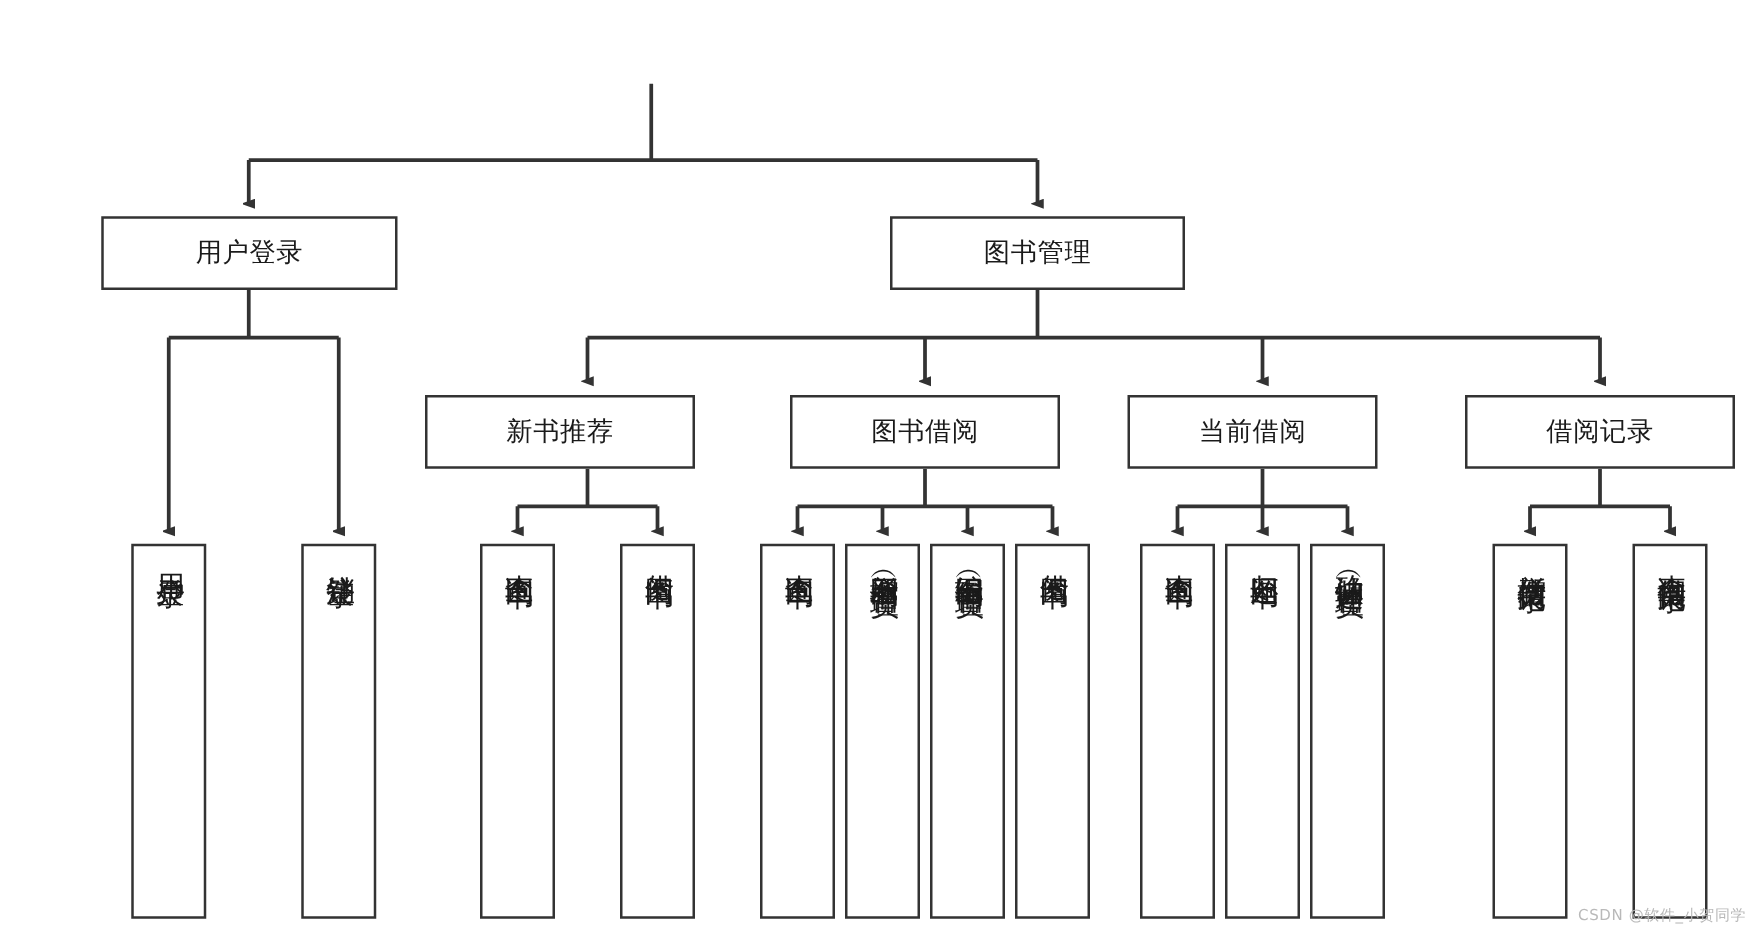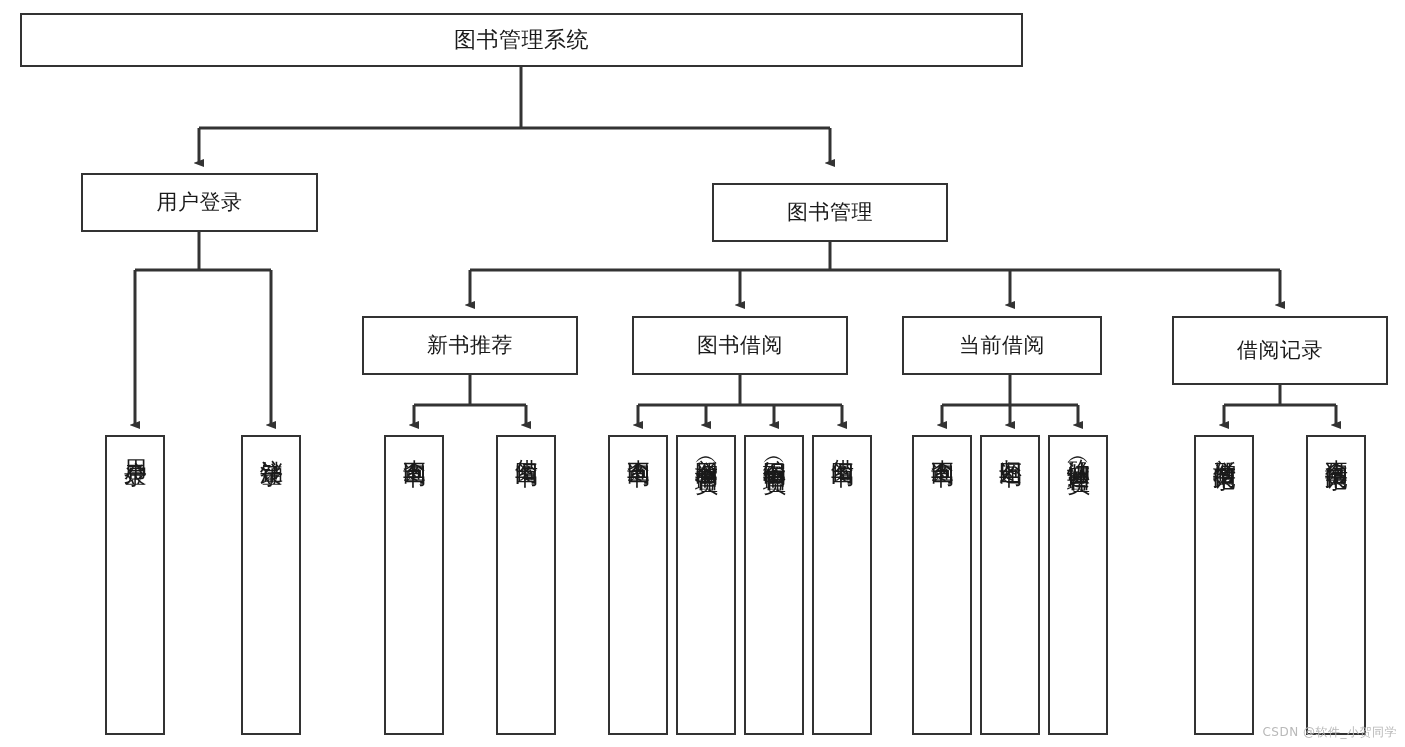--- a/index.html
+++ b/index.html
@@ -122,41 +122,38 @@
       <path d="M1010,405 L1010,425" marker-end="url(#arrow)"></path>
       <path d="M1078,405 L1078,425" marker-end="url(#arrow)"></path>
 
       <path d="M1280,375 L1280,405"></path>
       <path d="M1224,405 L1336,405"></path>
       <path d="M1224,405 L1224,425" marker-end="url(#arrow)"></path>
       <path d="M1336,405 L1336,425" marker-end="url(#arrow)"></path>
     </g>
   </svg>
 
-  <div class="node horizontal root" style="left:20px; top:13px; width:1003px; height:54px;">
-    <span class="node-label">图书管理系统</span>
-  </div>
 
   <div class="node horizontal" style="left:81px; top:173px; width:237px; height:59px;">
     <span class="node-label">用户登录</span>
   </div>
-  <div class="node horizontal" style="left:712px; top:173px; width:236px; height:59px;margin-top:10px;">
+  <div class="node horizontal" style="left:712px; top:173px; width:236px; height:59px;">
     <span class="node-label">图书管理</span>
   </div>
 
-  <div class="node horizontal" style="left:362px; top:316px; width:216px; height:59px;">
+  <div class="node horizontal" style="left:340px; top:316px; width:216px; height:59px;">
     <span class="node-label">新书推荐</span>
   </div>
   <div class="node horizontal" style="left:632px; top:316px; width:216px; height:59px;">
     <span class="node-label">图书借阅</span>
   </div>
   <div class="node horizontal" style="left:902px; top:316px; width:200px; height:59px;">
     <span class="node-label">当前借阅</span>
   </div>
-  <div class="node horizontal" style="left:1172px; top:316px; width:216px; height:69px;">
+  <div class="node horizontal" style="left:1172px; top:316px; width:216px; height:59px;">
     <span class="node-label">借阅记录</span>
   </div>
 
   <div class="node vertical" style="left:105px; top:435px; width:60px; height:300px;">
     <span class="node-label">用户登录</span>
   </div>
   <div class="node vertical" style="left:241px; top:435px; width:60px; height:300px;">
     <span class="node-label">注销登录</span>
   </div>
 

